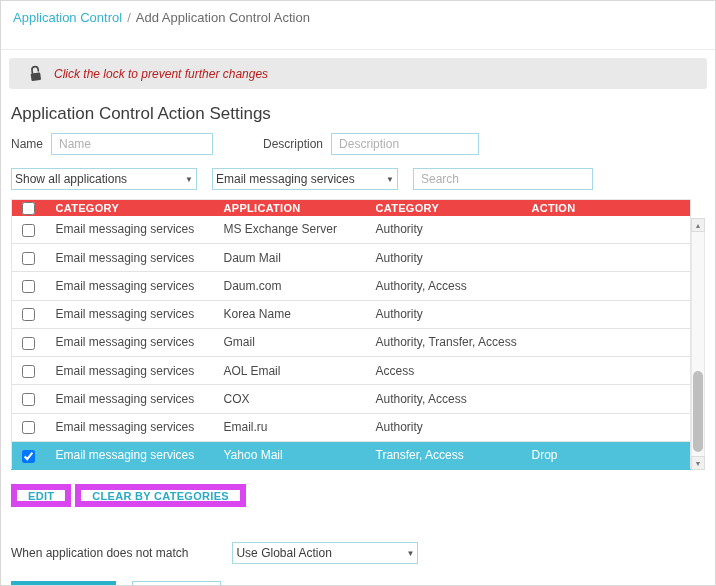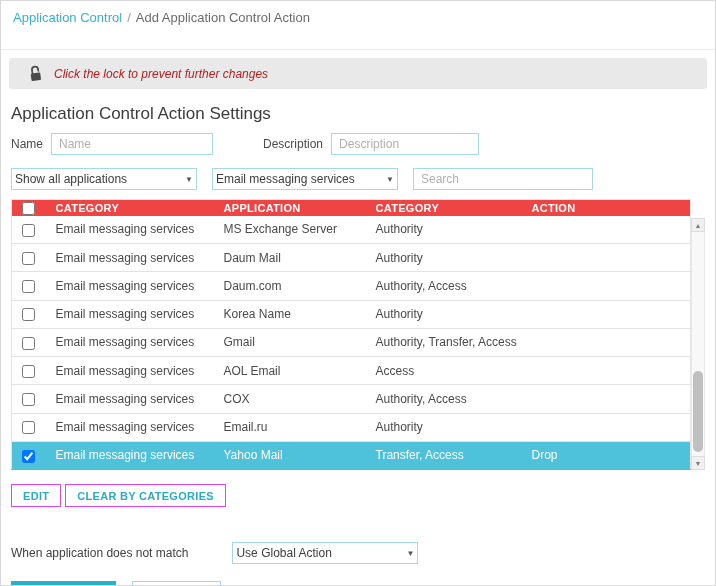--- a/index.html
+++ b/index.html
@@ -117,21 +117,21 @@
   .sb-thumb {
     position:absolute; left:1px; right:1px;
     top:62%; height:36%;
     background:#bfbfbf; border-radius:5px;
   }
 
   
   .btn-row { display:flex; gap:4px; margin:14px 10px 0 10px; }
   .btn-outline {
     height:23px; background:#fff;
-    border:1px solid #d946ef; color:#2ba9c5;
+    border:6px solid #d946ef; color:#2ba9c5;
     font-size:11px; font-weight:bold; letter-spacing:0.3px;
     padding:0 11px; cursor:pointer;
     font-family:"Liberation Sans", sans-serif;
   }
 
   
   .global-row {
     display:flex; align-items:center; gap:16px;
     margin:35px 10px 0 10px;
   }

